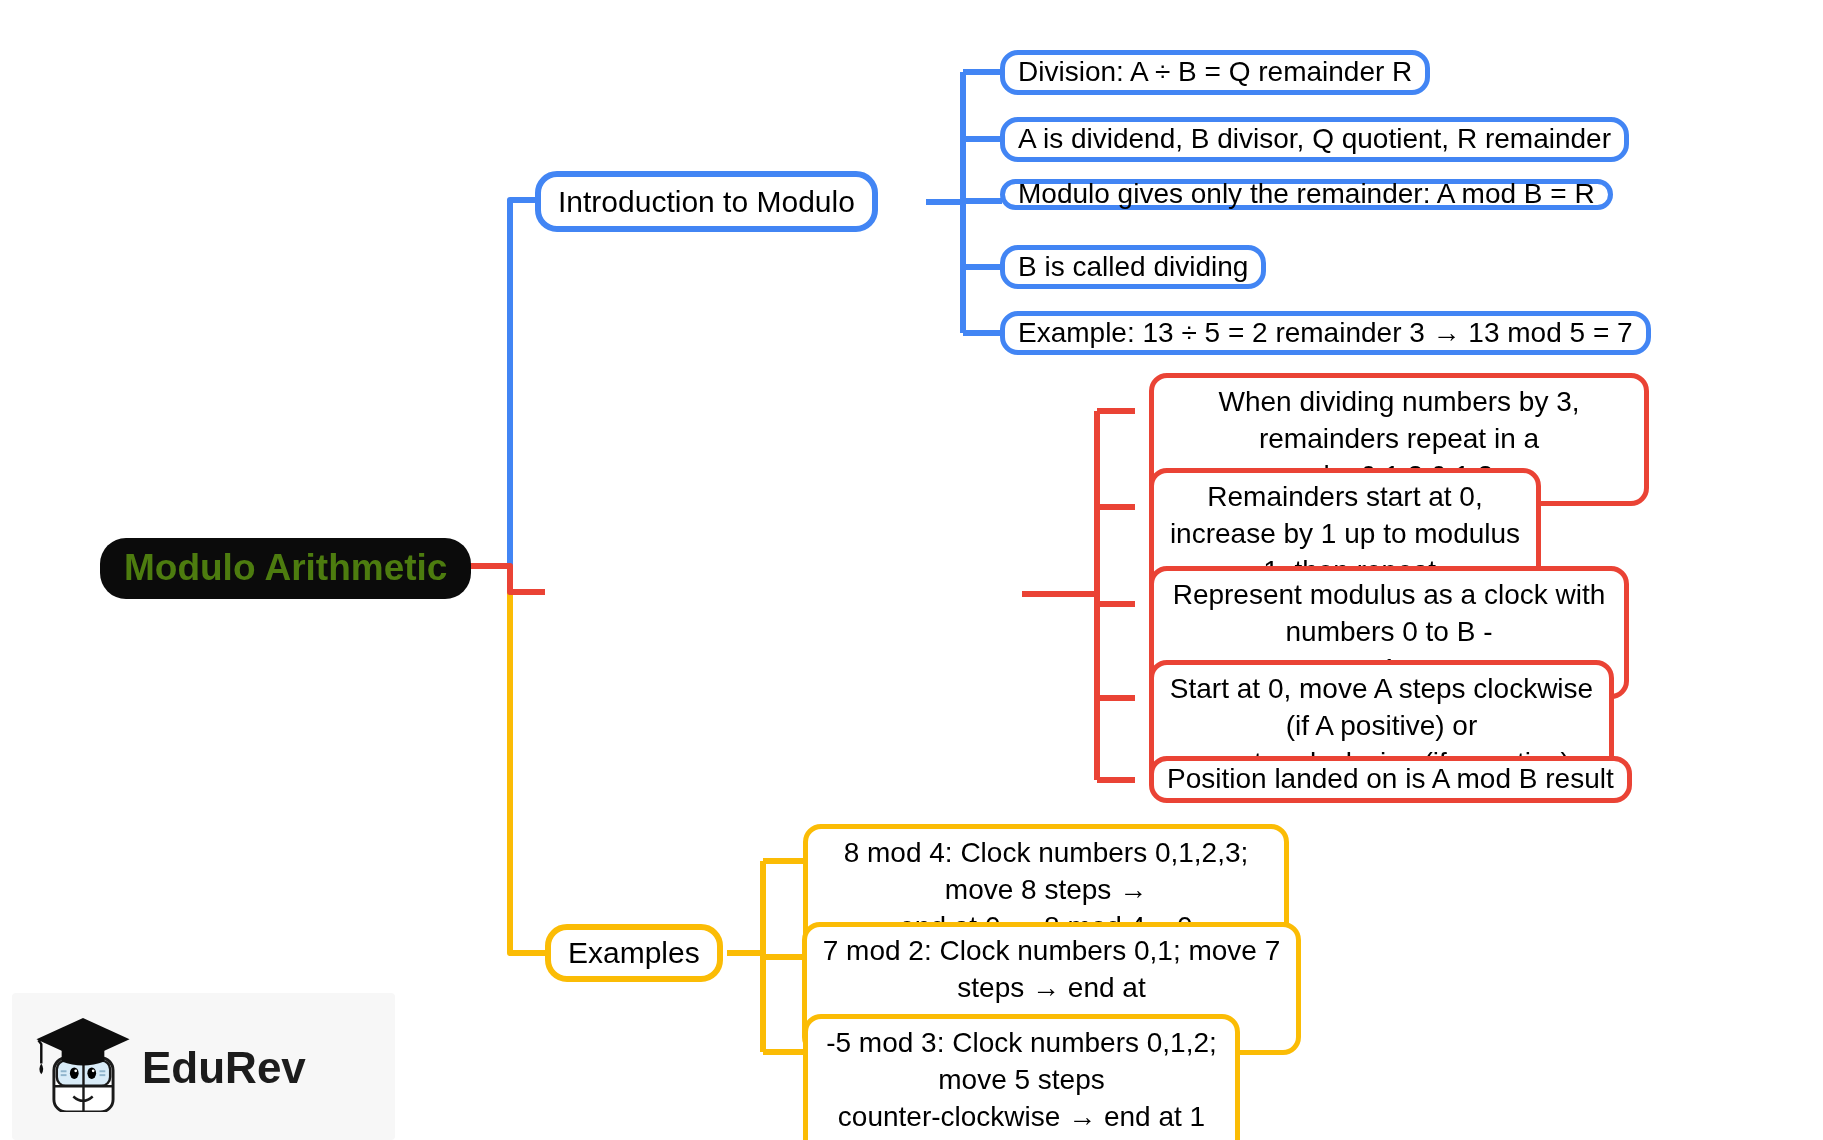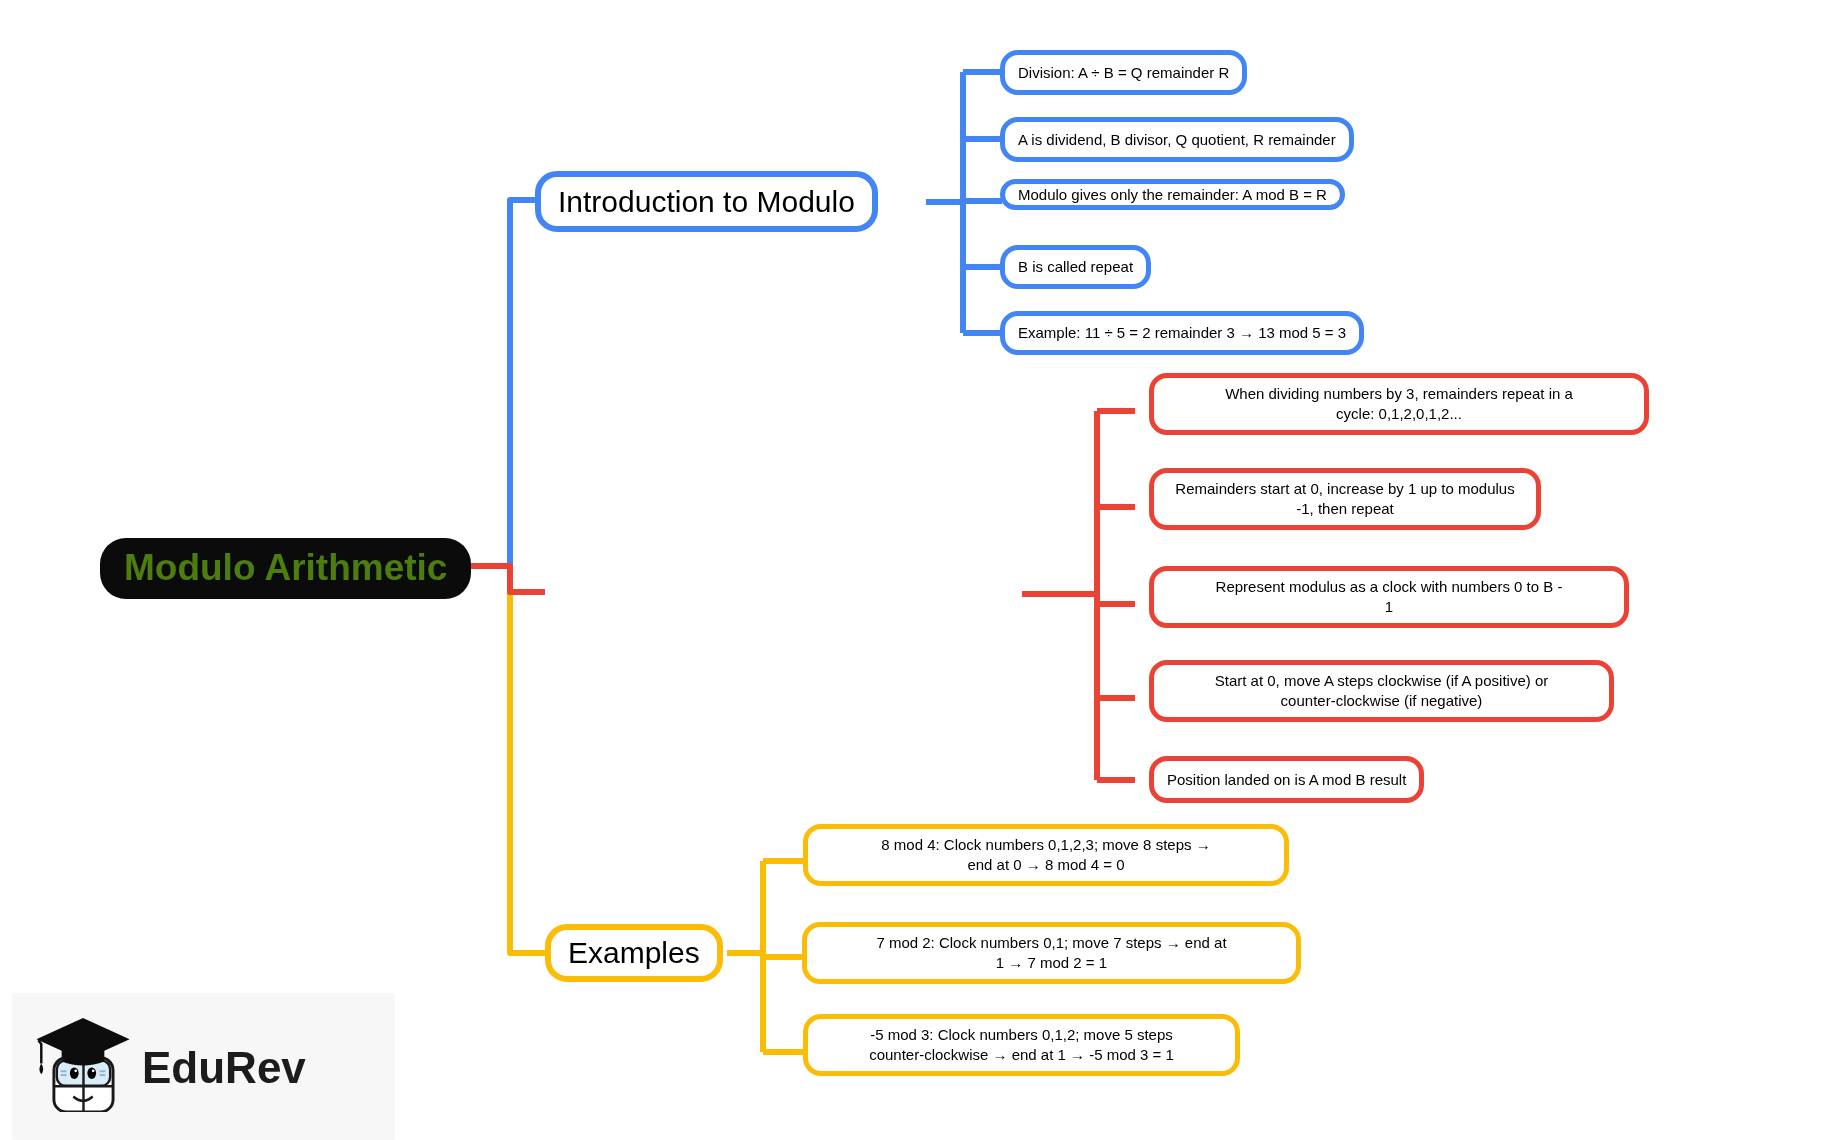--- a/index.html
+++ b/index.html
@@ -21,21 +21,21 @@
   .node {
     position: absolute;
     z-index: 2;
     display: flex;
     align-items: center;
     justify-content: center;
     box-sizing: border-box;
     background: #ffffff;
     border: 5px solid #000;
     border-radius: 18px;
-    font-size: 15px;
+    font-size: 28px;
     line-height: 1.32;
     text-align: center;
     white-space: pre-line;
     padding: 6px 13px;
   }
   .nowrap { white-space: nowrap; }
   .root-node {
     background: #0b0b0b;
     border: none;
     color: #4d7c0f;
@@ -121,22 +121,22 @@
   </svg>
 
   <div class="node root-node nowrap" style="left:100px; top:538px; height:61px;">Modulo Arithmetic</div>
 
   <div class="node branch-header blue nowrap" style="left:535px; top:171px; height:61px;">Introduction to Modulo</div>
   <div class="node branch-header yellow nowrap" style="left:545px; top:924px; height:58px;">Examples</div>
 
   <div class="node blue nowrap" style="left:1000px; top:50px; height:45px;">Division: A ÷ B = Q remainder R</div>
   <div class="node blue nowrap" style="left:1000px; top:117px; height:45px;">A is dividend, B divisor, Q quotient, R remainder</div>
   <div class="node blue nowrap" style="left:1000px; top:179px; height:31px;">Modulo gives only the remainder: A mod B = R</div>
-  <div class="node blue nowrap" style="left:1000px; top:245px; height:44px;">B is called repeat</div>
-  <div class="node blue nowrap" style="left:1000px; top:311px; height:44px;">Example: 11 ÷ 5 = 2 remainder 3 → 13 mod 5 = 3</div>
+  <div class="node blue nowrap" style="left:1000px; top:245px; height:44px;">B is called dividing</div>
+  <div class="node blue nowrap" style="left:1000px; top:311px; height:44px;">Example: 13 ÷ 5 = 2 remainder 3 → 13 mod 5 = 7</div>
 
   <div class="node red" style="left:1133px; top:373px; width:500px;">When dividing numbers by 3, remainders repeat in a
 cycle: 0,1,2,0,1,2...</div>
   <div class="node red" style="left:1133px; top:468px; width:392px;">Remainders start at 0, increase by 1 up to modulus
 -1, then repeat</div>
   <div class="node red" style="left:1133px; top:566px; width:480px;">Represent modulus as a clock with numbers 0 to B -
 1</div>
   <div class="node red" style="left:1133px; top:660px; width:465px;">Start at 0, move A steps clockwise (if A positive) or
 counter-clockwise (if negative)</div>
   <div class="node red nowrap" style="left:1133px; top:756px; height:47px;">Position landed on is A mod B result</div>

